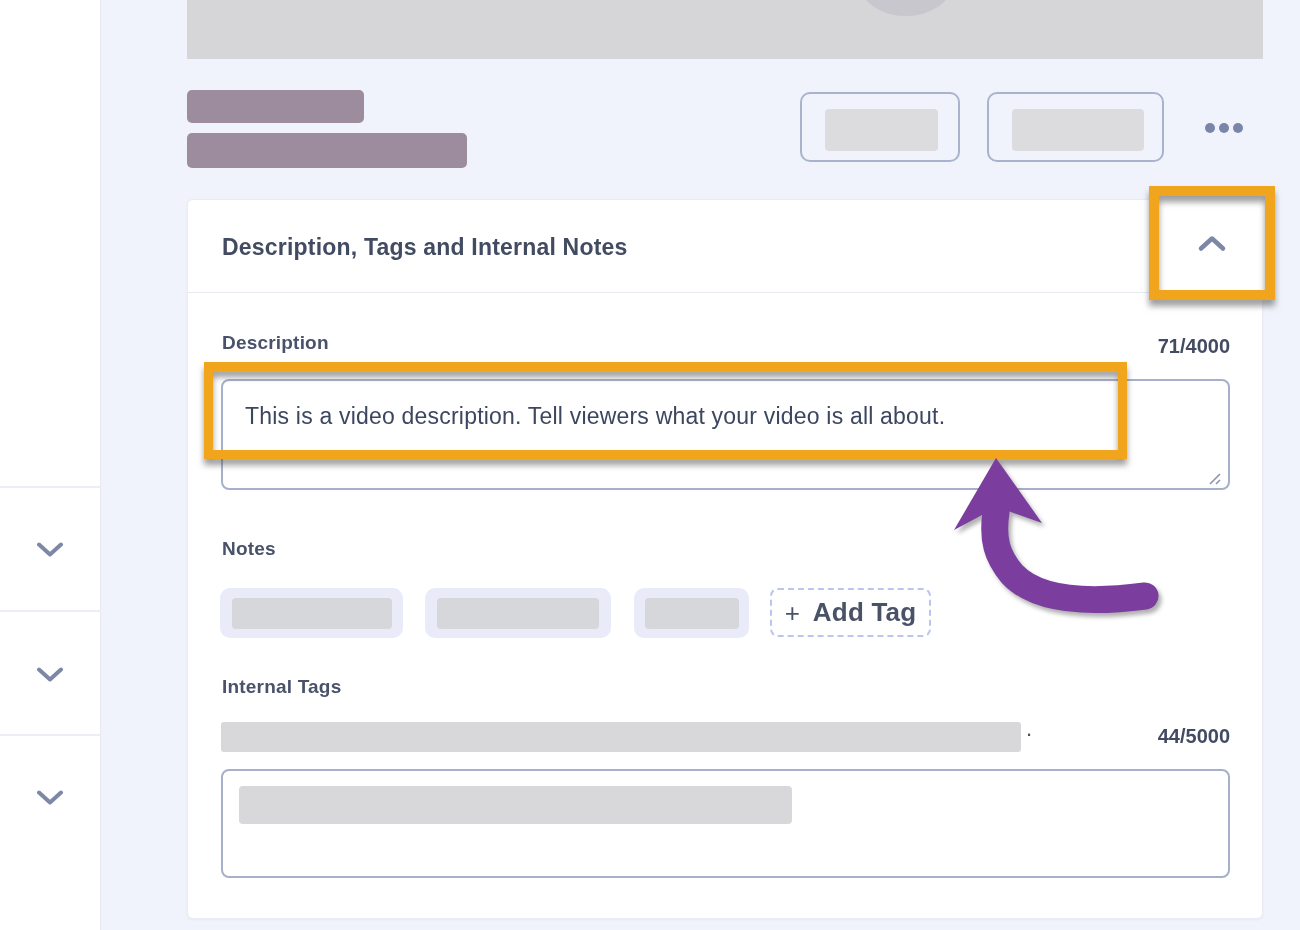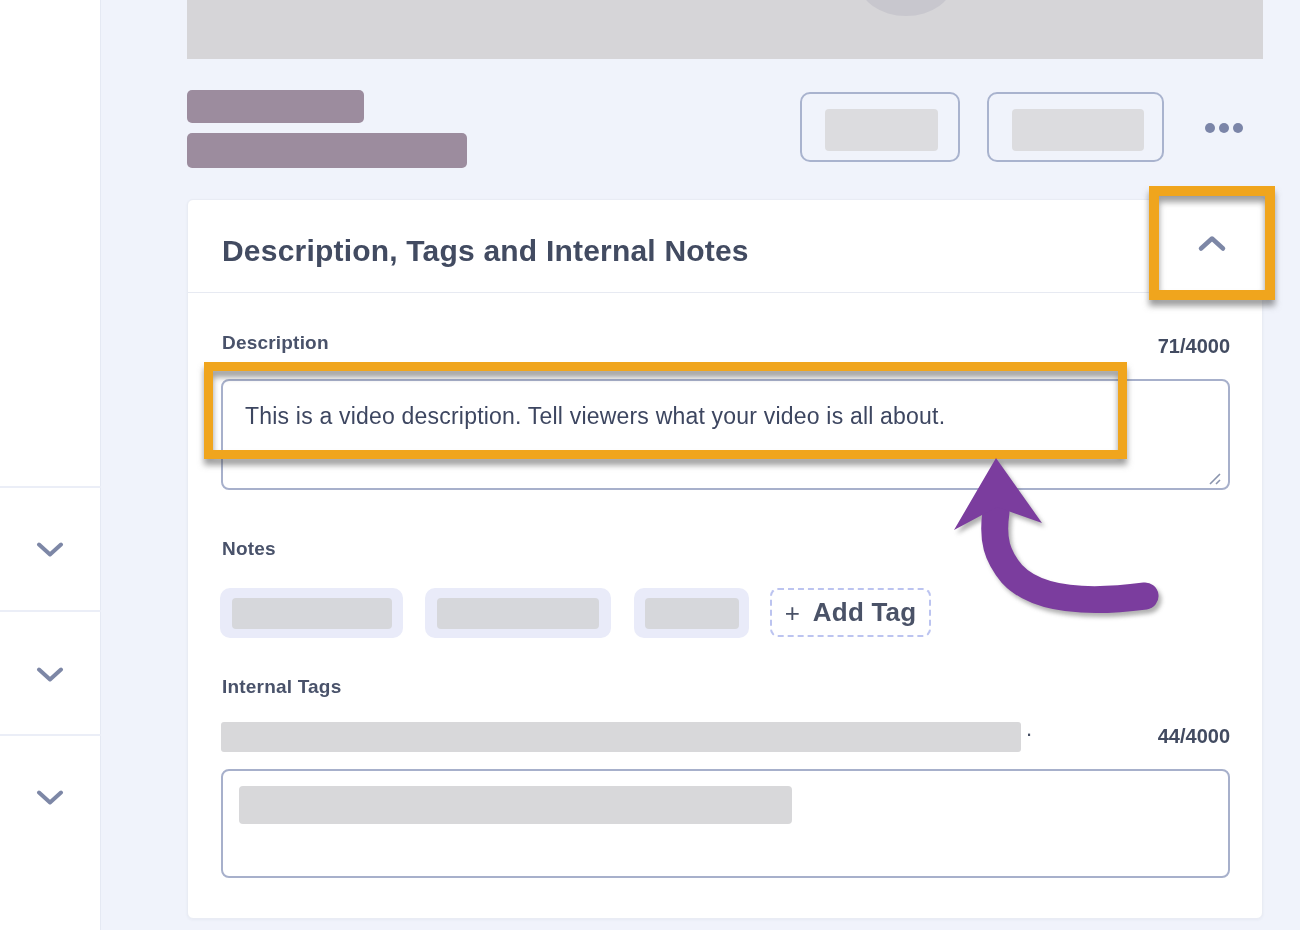--- a/index.html
+++ b/index.html
@@ -29,21 +29,21 @@
   .top-btn-2 { left:987px; width:177px; }
   .btn-ph { position:absolute; top:15px; height:42px; background:#dcdcdf; border-radius:4px; }
   .top-btn-1 .btn-ph { left:23px; width:113px; }
   .top-btn-2 .btn-ph { left:23px; width:132px; }
   .more-btn { left:1205px; top:119px; width:44px; height:18px; display:flex; align-items:center; gap:4px; cursor:pointer; }
   .dot { width:10px; height:10px; border-radius:50%; background:#7b85a8; }
 
   
   .card { left:187px; top:199px; width:1076px; height:720px; background:#ffffff;
           border:1px solid #e9ecf4; border-radius:6px; box-shadow:0 1px 3px rgba(40,50,90,0.05); }
-  .card-title { left:222px; top:234px; font-size:30px; font-weight:bold; letter-spacing:0.2px; color:#424b61; }
+  .card-title { left:222px; top:234px; font-size:23px; font-weight:bold; letter-spacing:0.2px; color:#424b61; }
   .card-divider { left:188px; top:292px; width:1074px; height:1px; background:#e7eaf2; }
 
   .collapse-btn { left:1158px; top:197px; width:108px; height:96px; background:#ffffff;
                   display:flex; align-items:center; justify-content:center; cursor:pointer; border-radius:0 6px 0 0; }
 
   .field-label { font-size:19px; font-weight:bold; letter-spacing:0.2px; color:#49526a; }
   .char-count { font-size:20px; font-weight:bold; color:#424b61; }
 
   textarea.field, .field-box {
     border:2px solid #a7b0cb; border-radius:8px; background:#ffffff;
@@ -163,21 +163,21 @@
       <span class="tag-ph"></span>
     </div>
   <button class="abs add-tag">
     <span class="plus">+</span>
     <span class="lbl">Add Tag</span>
   </button>
 
   <label class="abs field-label" style="left:222px; top:676px">Internal Tags</label>
   <div class="abs notes-redacted"></div>
   <span class="abs notes-suffix">.</span>
-  <span class="abs char-count" style="right:70px; top:725px">44/4000</span>
+  <span class="abs char-count" style="right:70px; top:725px">44/5000</span>
   <div class="abs field-box notes-box">
     <span class="notes-ph"></span>
   </div>
 
   <div class="abs hl-ring hl-chevron"></div>
   <div class="abs hl-ring hl-desc"></div>
   <svg class="abs callout-arrow" viewBox="0 0 240 170">
     <path d="M 215 146 C 162 153, 108 152, 82 124 C 67 106, 62 90, 66 62" fill="none" stroke="#7b3d9e" stroke-width="27" stroke-linecap="round"></path>
     <polygon points="66,8 24,80 67,57 112,73" fill="#7b3d9e"></polygon>
   </svg>

